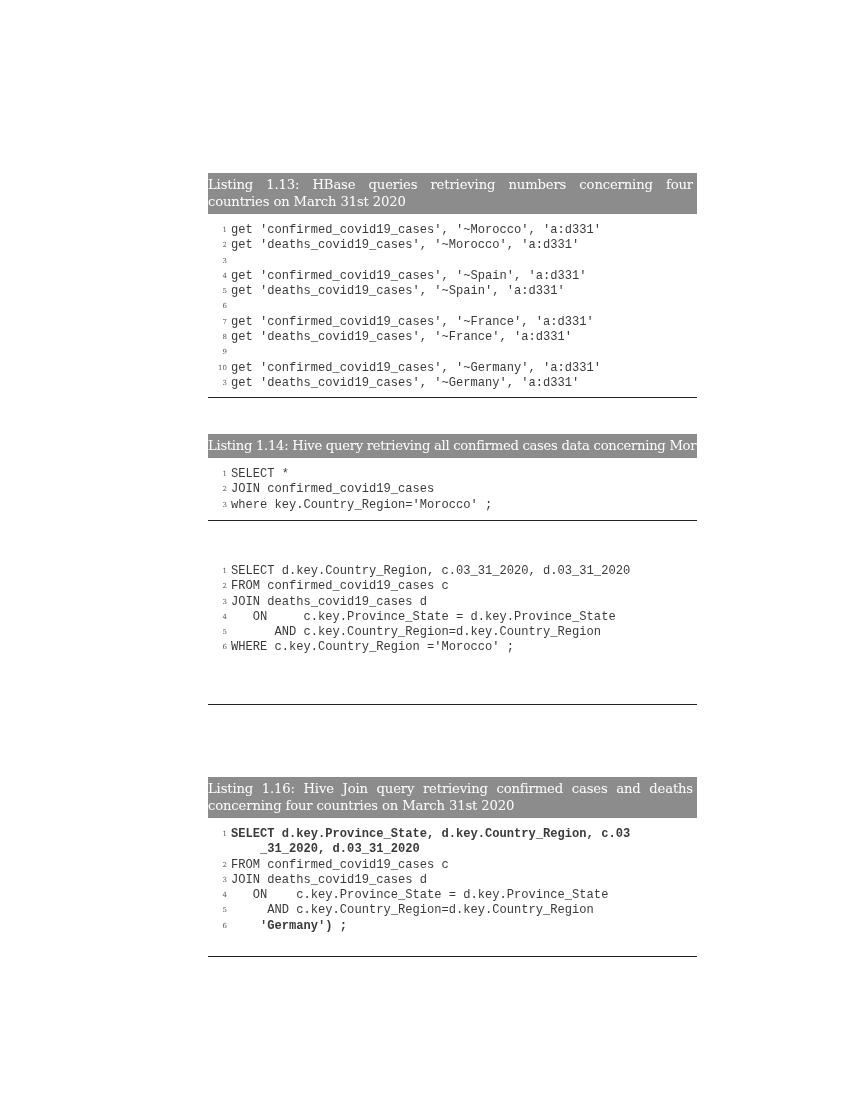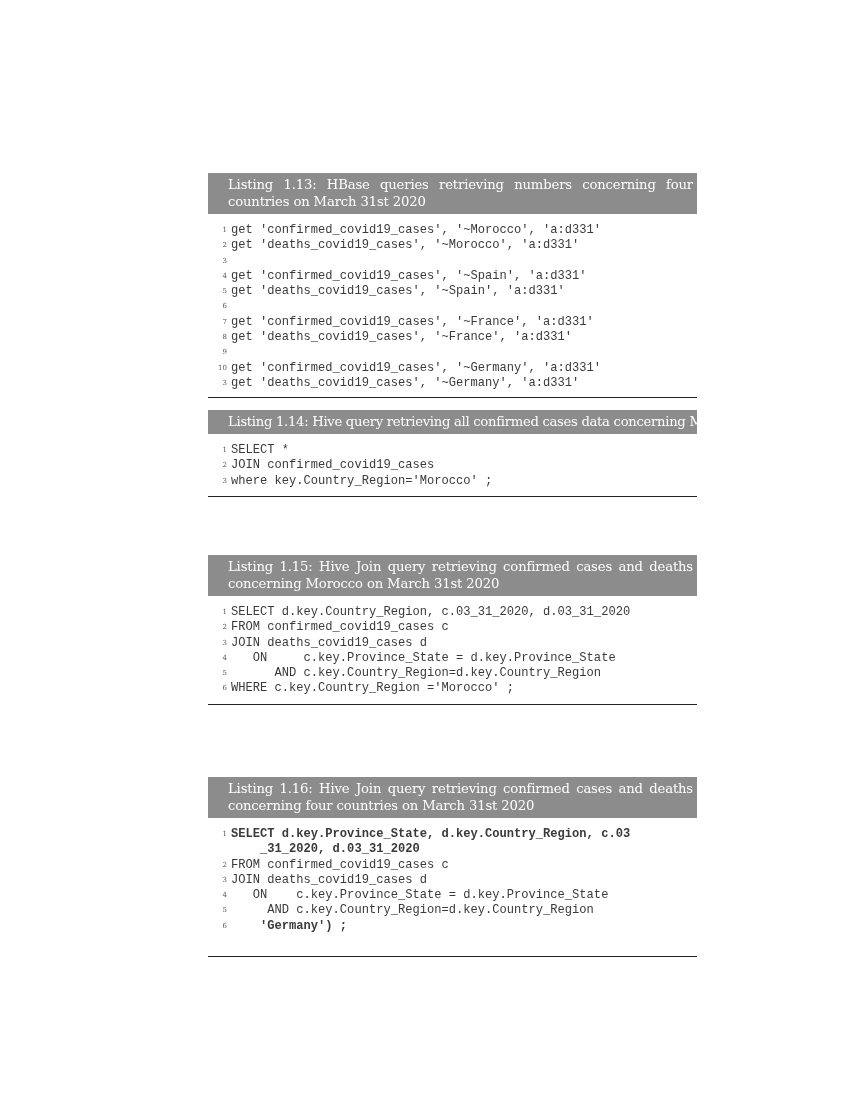--- a/index.html
+++ b/index.html
@@ -17,21 +17,21 @@
       position: absolute;
       left: 208px;
       width: 489px;
     }
     .caption {
       background: #8c8c8c;
       color: #ffffff;
       font-family: "DejaVu Serif", "Liberation Serif", serif;
       font-size: 13.2px;
       line-height: 17px;
-      padding: 3px 4px 4px 20px;
+      padding: 3px 4px 4px 0;
       text-align: justify;
       text-align-last: left;
       letter-spacing: -0.15px;
       box-sizing: border-box;
     }
     .code {
       margin-top: 9px;
       font-family: "Liberation Mono", "DejaVu Sans Mono", monospace;
       font-size: 12.1px;
       color: #3a3a3a;
@@ -84,32 +84,31 @@
     <div class="code-line"><span class="ln">6</span><span class="src"></span></div>
     <div class="code-line"><span class="ln">7</span><span class="src">get 'confirmed_covid19_cases', '~France', 'a:d331'</span></div>
     <div class="code-line"><span class="ln">8</span><span class="src">get 'deaths_covid19_cases', '~France', 'a:d331'</span></div>
     <div class="code-line"><span class="ln">9</span><span class="src"></span></div>
     <div class="code-line"><span class="ln">10</span><span class="src">get 'confirmed_covid19_cases', '~Germany', 'a:d331'</span></div>
     <div class="code-line"><span class="ln">3</span><span class="src">get 'deaths_covid19_cases', '~Germany', 'a:d331'</span></div>
   </div>
   <div class="rule" style="top:224px;"></div>
 </div>
 
-<div class="listing" style="top:410px;">
+<div class="listing" style="top:434px;">
   <div class="caption" style="text-align:left; white-space:nowrap; letter-spacing:-0.3px;">Listing 1.14: Hive query retrieving all confirmed cases data concerning Morocco</div>
   <div class="code">
     <div class="code-line"><span class="ln">1</span><span class="src">SELECT *</span></div>
     <div class="code-line"><span class="ln">2</span><span class="src">JOIN confirmed_covid19_cases</span></div>
     <div class="code-line"><span class="ln">3</span><span class="src">where key.Country_Region='Morocco' ;</span></div>
   </div>
   <div class="rule" style="top:86px;"></div>
 </div>
 
 <div class="listing" style="top:555px;">
-  <div class="caption">Listing 1.15: Hive Join query retrieving confirmed cases and deaths concerning Morocco on March 31st 2020</div>
   <div class="code">
     <div class="code-line"><span class="ln">1</span><span class="src">SELECT d.key.Country_Region, c.03_31_2020, d.03_31_2020</span></div>
     <div class="code-line"><span class="ln">2</span><span class="src">FROM confirmed_covid19_cases c</span></div>
     <div class="code-line"><span class="ln">3</span><span class="src">JOIN deaths_covid19_cases d</span></div>
     <div class="code-line"><span class="ln">4</span><span class="src">   ON     c.key.Province_State = d.key.Province_State</span></div>
     <div class="code-line"><span class="ln">5</span><span class="src">      AND c.key.Country_Region=d.key.Country_Region</span></div>
     <div class="code-line"><span class="ln">6</span><span class="src">WHERE c.key.Country_Region ='Morocco' ;</span></div>
   </div>
   <div class="rule" style="top:149px;"></div>
 </div>

